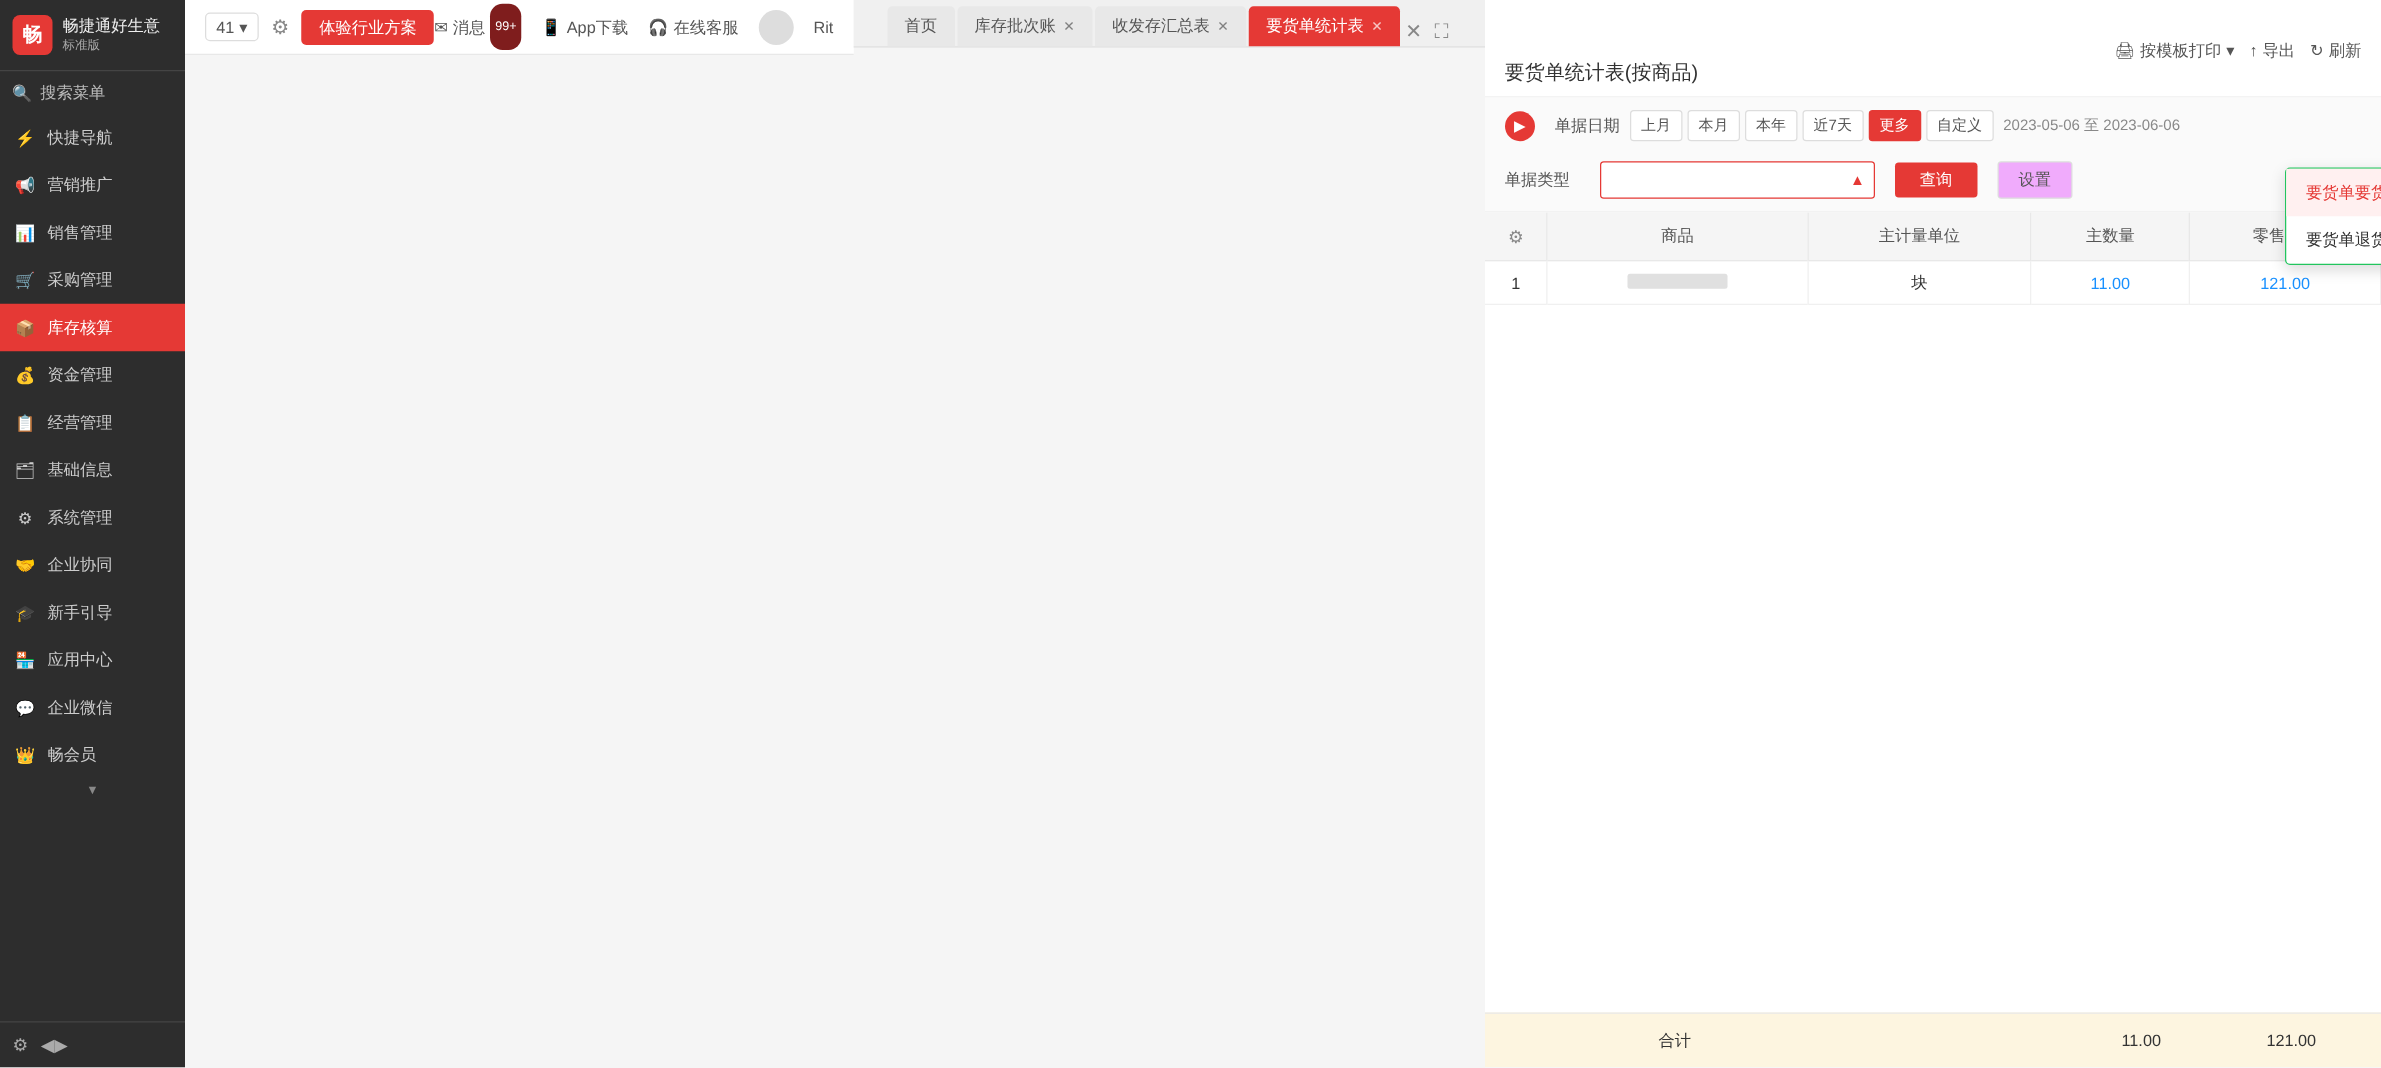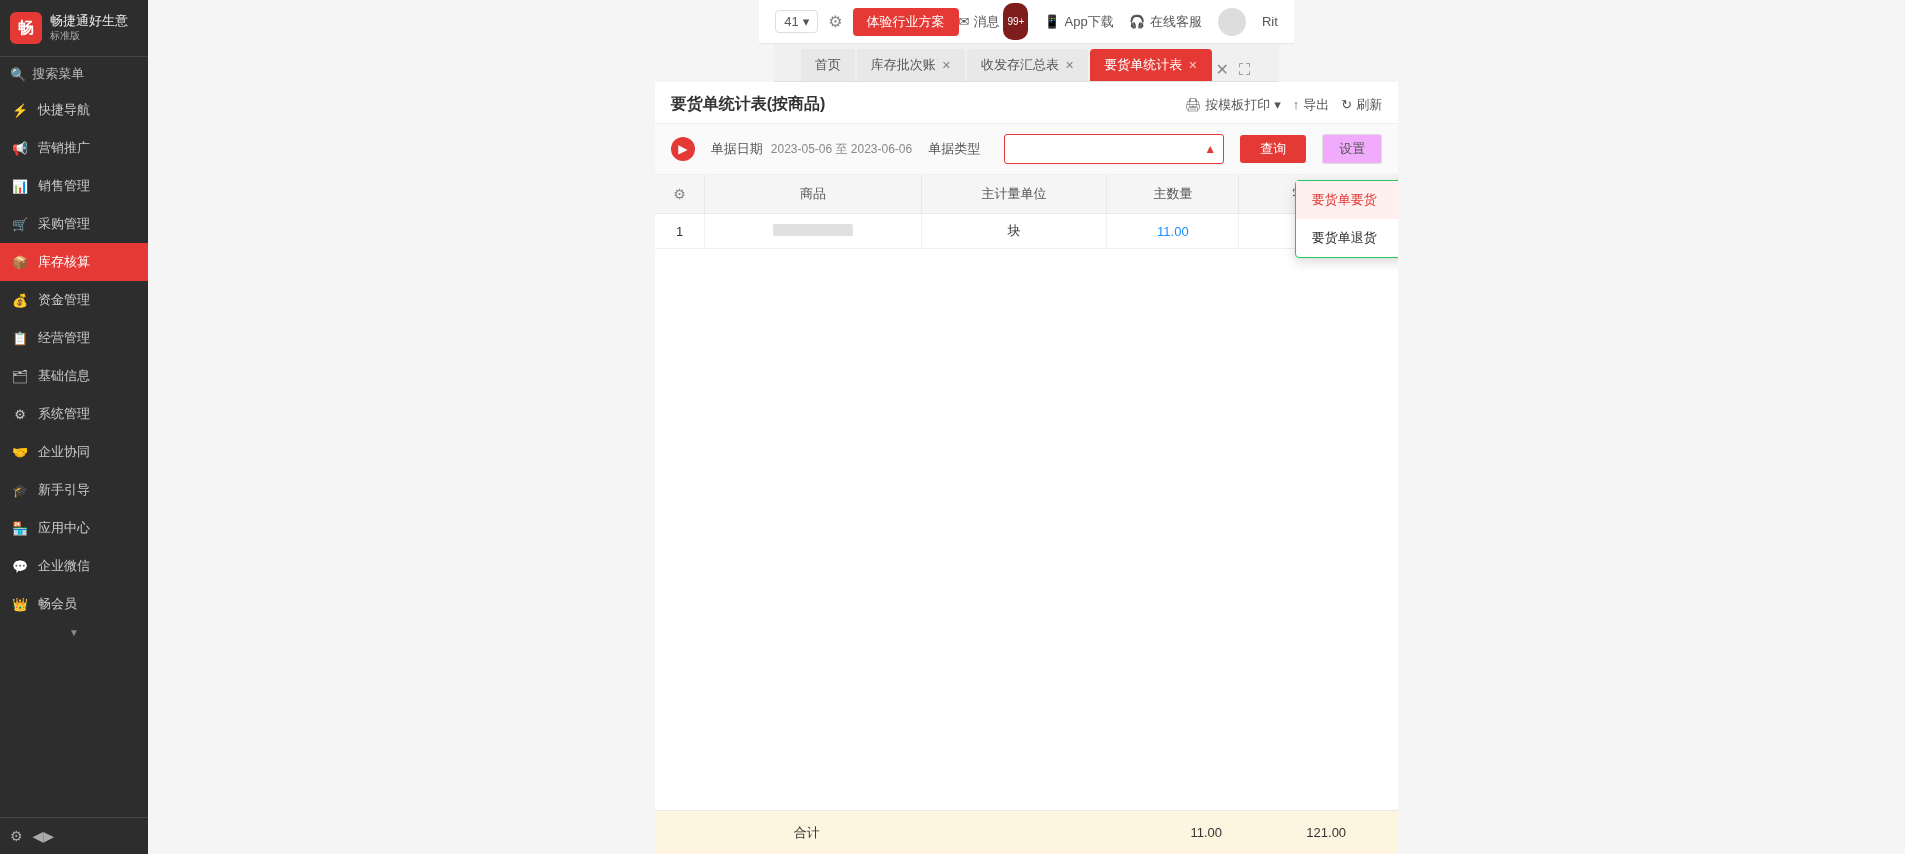--- a/index.html
+++ b/index.html
@@ -65,24 +65,23 @@
       padding: 10px;
       gap: 10px;
     }
     .sidebar-bottom-icon { color: #aaa; cursor: pointer; font-size: 14px; }
     .scroll-arrow { color: #888; font-size: 10px; cursor: pointer; user-select: none; }
 
     
     .main {
       flex: 1;
       display: flex;
-      flex-direction: column;
+      flex-direction: row;
       background: #f5f5f5;
       overflow: hidden;
-      align-items: center;
     }
 
     
     .top-header {
       height: 44px;
       background: white;
       display: flex;
       align-items: center;
       justify-content: space-between;
       padding: 0 16px;
@@ -175,21 +174,21 @@
 
     
     .page-header {
       display: flex;
       align-items: center;
       justify-content: space-between;
       padding: 12px 16px 8px;
       border-bottom: 1px solid #f0f0f0;
       flex-shrink: 0;
     }
-    .page-title { font-size: 16px; font-weight: bold; color: #333; }
+    .page-title { font-size: 16px; font-weight: normal; color: #333; margin-top: 36px; }
     .page-header-actions { display: flex; align-items: center; gap: 12px; }
     .print-btn {
       display: flex; align-items: center; gap: 4px;
       color: #555; font-size: 13px; cursor: pointer;
     }
     .export-btn {
       display: flex; align-items: center; gap: 4px;
       color: #555; font-size: 13px; cursor: pointer;
     }
     .refresh-btn {
@@ -542,20 +541,28 @@
         </div>
       </div>
     </div>
 
     <div class="filter-section-wrapper">
       <div class="filter-bar">
         <div class="filter-expand-btn">▶</div>
 
         <div class="filter-group">
           <span class="filter-label">单据日期</span>
+          <div class="date-btns">
+            <button class="date-btn">上月</button>
+            <button class="date-btn">本月</button>
+            <button class="date-btn">本年</button>
+            <button class="date-btn">近7天</button>
+            <button class="date-btn more">更多</button>
+            <button class="date-btn">自定义</button>
+          </div>
           <span class="date-range-text">2023-05-06 至 2023-06-06</span>
         </div>
 
         <div class="filter-type-group">
           <span class="filter-label">单据类型</span>
           <div class="filter-type-wrapper">
             <input class="filter-type-input" type="text" style="padding-right: 28px;">
             <span class="filter-type-arrow">▲</span>
           </div>
         </div>

